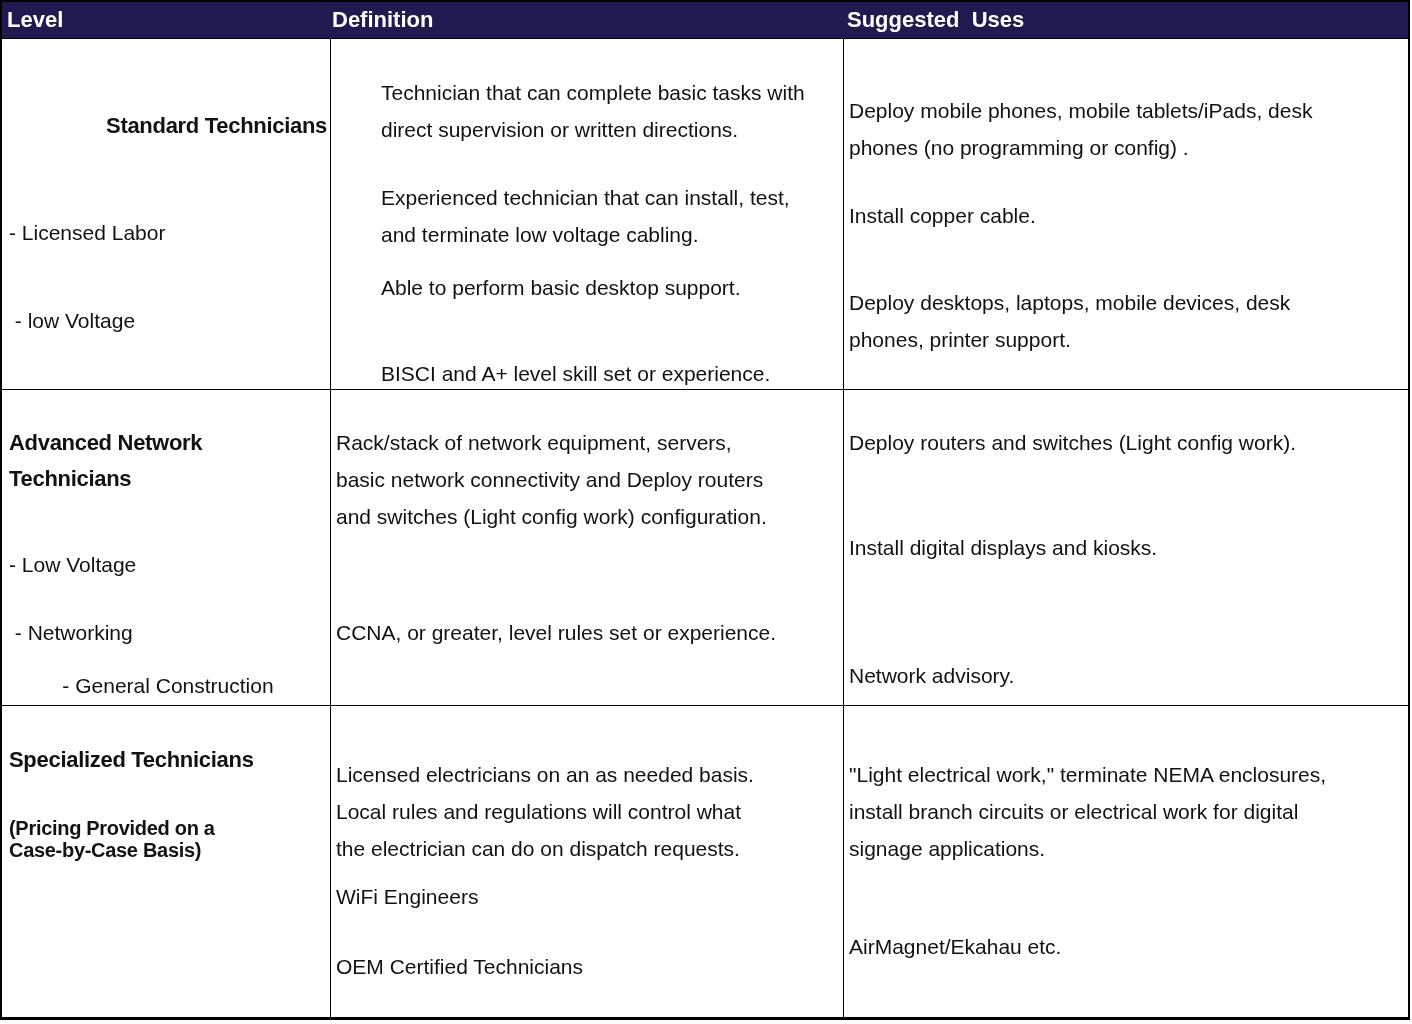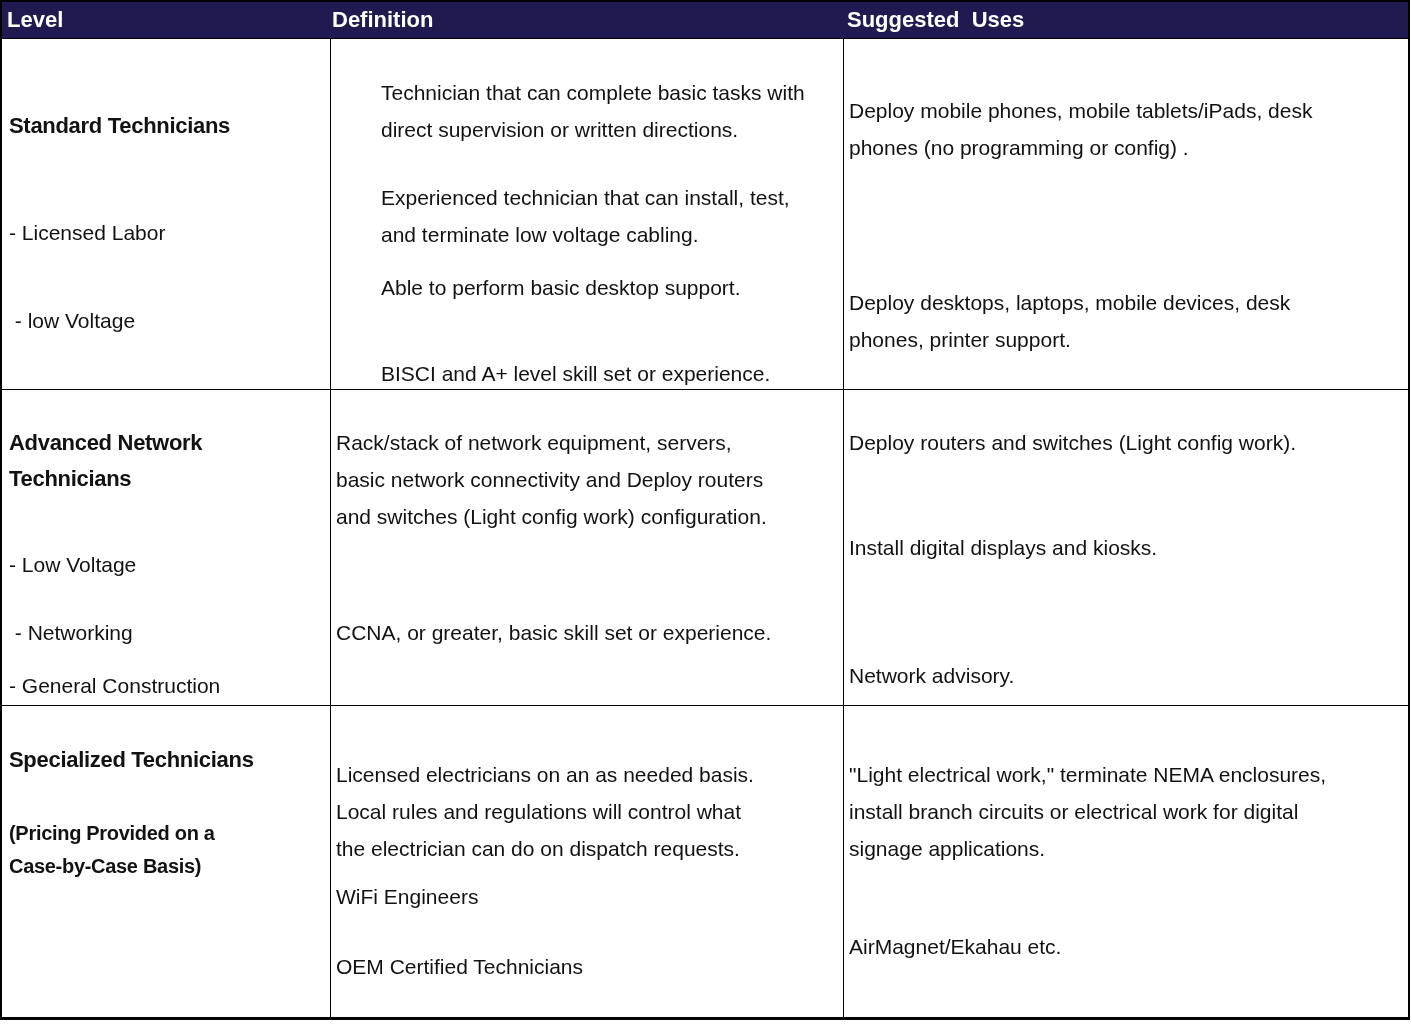--- a/index.html
+++ b/index.html
@@ -76,21 +76,21 @@
   .level-cell .p { left: 7px; }
   .level-title {
     font-weight: 700;
     font-size: 22px;
     line-height: 36px;
     letter-spacing: -0.3px;
   }
   .level-note {
     font-weight: 700;
     font-size: 20px;
-    line-height: 33px;
+    line-height: 22px;
     letter-spacing: -0.3px;
   }
 </style>
 </head>
 <body>
 
 <div class="page">
 
   <div class="frame"></div>
 
@@ -100,51 +100,52 @@
     <span class="header-label hl-uses">Suggested  Uses</span>
   </div>
 
   <div class="hline" style="top:38px;"></div>
   <div class="hline" style="top:389px;"></div>
   <div class="hline" style="top:705px;"></div>
   <div class="vline" style="left:330px;"></div>
   <div class="vline" style="left:843px;"></div>
 
   <div class="cell level-cell" style="left:2px; top:39px; width:328px; height:350px;">
-    <p class="p level-title" style="top:69px;">Standard Technicians</p>
+    <p class="p level-title" style="top:69px;text-align:right;">Standard Technicians</p>
     <p class="p" style="top:175px;">- Licensed Labor</p>
     <p class="p" style="top:263px;"> - low Voltage</p>
   </div>
   <div class="cell" style="left:331px; top:39px; width:512px; height:350px;margin-left:45px;">
     <p class="p" style="top:35px;">Technician that can complete basic tasks with
 direct supervision or written directions.</p>
     <p class="p" style="top:140px;">Experienced technician that can install, test,
 and terminate low voltage cabling.</p>
     <p class="p" style="top:230px;">Able to perform basic desktop support.</p>
     <p class="p" style="top:316px;">BISCI and A+ level skill set or experience.</p>
   </div>
   <div class="cell" style="left:844px; top:39px; width:564px; height:350px;">
     <p class="p" style="top:53px;">Deploy mobile phones, mobile tablets/iPads, desk
 phones (no programming or config) .</p>
+    <p class="p" style="top:158px;">Install copper cable.</p>
     <p class="p" style="top:245px;">Deploy desktops, laptops, mobile devices, desk
 phones, printer support.</p>
   </div>
 
   <div class="cell level-cell" style="left:2px; top:390px; width:328px; height:315px;">
     <p class="p level-title" style="top:35px;">Advanced Network
 Technicians</p>
     <p class="p" style="top:156px;">- Low Voltage</p>
     <p class="p" style="top:224px;"> - Networking</p>
-    <p class="p" style="top:277px;">- General Construction</p>
+    <p class="p" style="top:277px;text-align:center;">- General Construction</p>
   </div>
   <div class="cell" style="left:331px; top:390px; width:512px; height:315px;">
     <p class="p" style="top:34px;">Rack/stack of network equipment, servers,
 basic network connectivity and Deploy routers
 and switches (Light config work) configuration.</p>
-    <p class="p" style="top:224px;">CCNA, or greater, basic skill set or experience.</p>
+    <p class="p" style="top:224px;">CCNA, or greater, level rules set or experience.</p>
   </div>
   <div class="cell" style="left:844px; top:390px; width:564px; height:315px;">
     <p class="p" style="top:34px;">Deploy routers and switches (Light config work).</p>
     <p class="p" style="top:139px;">Install digital displays and kiosks.</p>
     <p class="p" style="top:267px;">Network advisory.</p>
   </div>
 
   <div class="cell level-cell" style="left:2px; top:706px; width:328px; height:311px;">
     <p class="p level-title" style="top:36px;">Specialized Technicians</p>
     <p class="p level-note" style="top:111px;">(Pricing Provided on a

